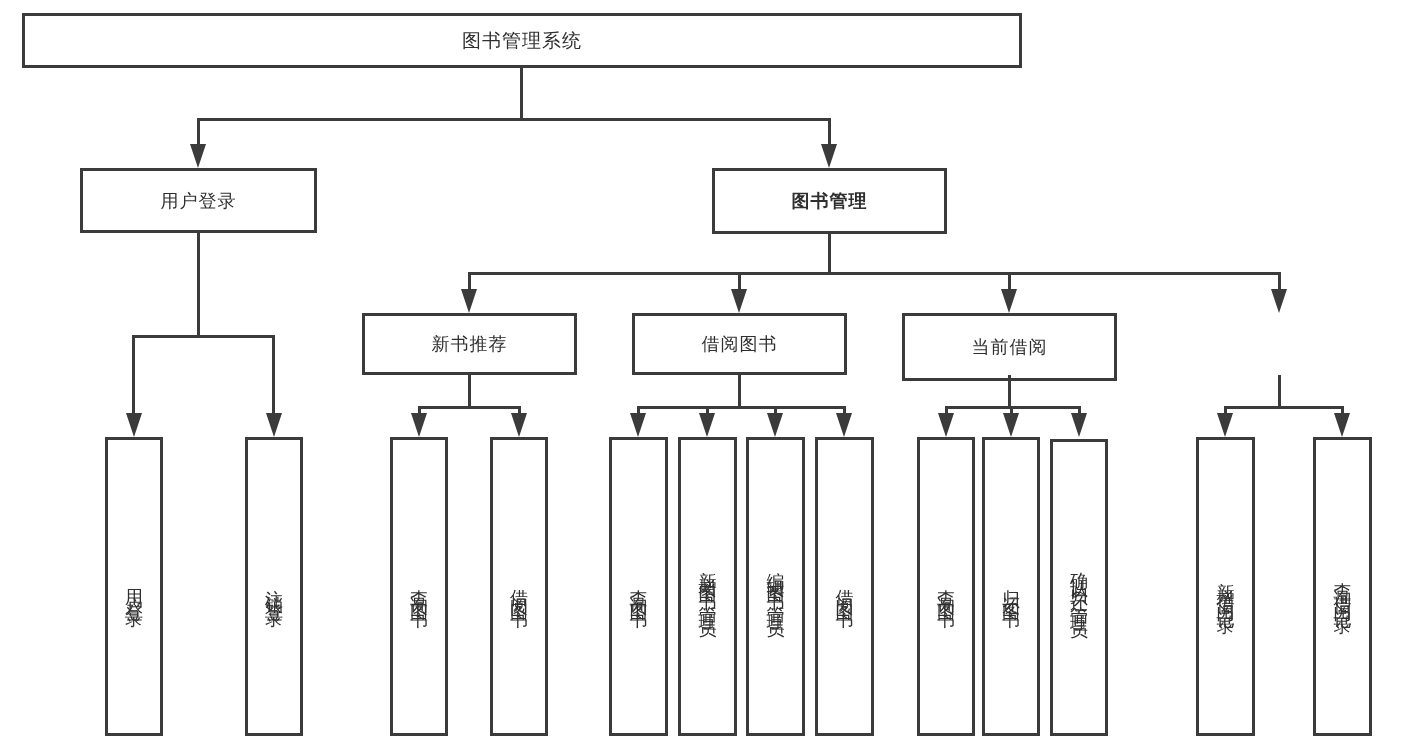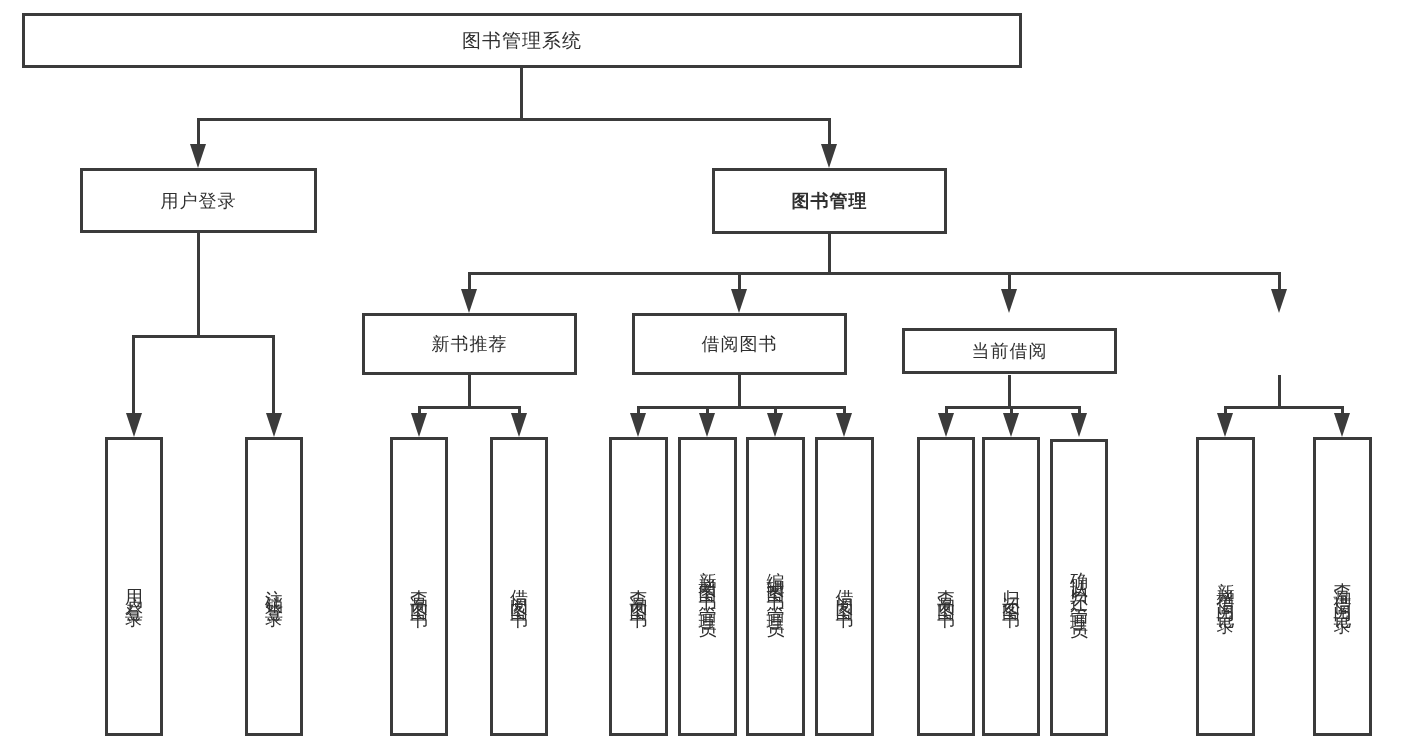--- a/index.html
+++ b/index.html
@@ -99,21 +99,21 @@
   <div class="arrowhead" style="left:1001px; top:289px;"></div>
   <div class="v-line" style="left:1278px; top:272px; height:20px;"></div>
   <div class="arrowhead" style="left:1271px; top:289px;"></div>
 
   <div class="node" style="left:362px; top:313px; width:215px; height:62px;">
     <span>新书推荐</span>
   </div>
   <div class="node" style="left:632px; top:313px; width:215px; height:62px;">
     <span>借阅图书</span>
   </div>
-  <div class="node" style="left:902px; top:328px; width:215px; height:46px;">
+  <div class="node" style="left:902px; top:313px; width:215px; height:68px;">
     <span>当前借阅</span>
   </div>
 
   <div class="v-line" style="left:468px; top:375px; height:34px;"></div>
   <div class="h-line" style="left:418px; top:406px; width:103px;"></div>
   <div class="v-line" style="left:418px; top:406px; height:10px;"></div>
   <div class="arrowhead" style="left:411px; top:413px;"></div>
   <div class="v-line" style="left:518px; top:406px; height:10px;"></div>
   <div class="arrowhead" style="left:511px; top:413px;"></div>
 

